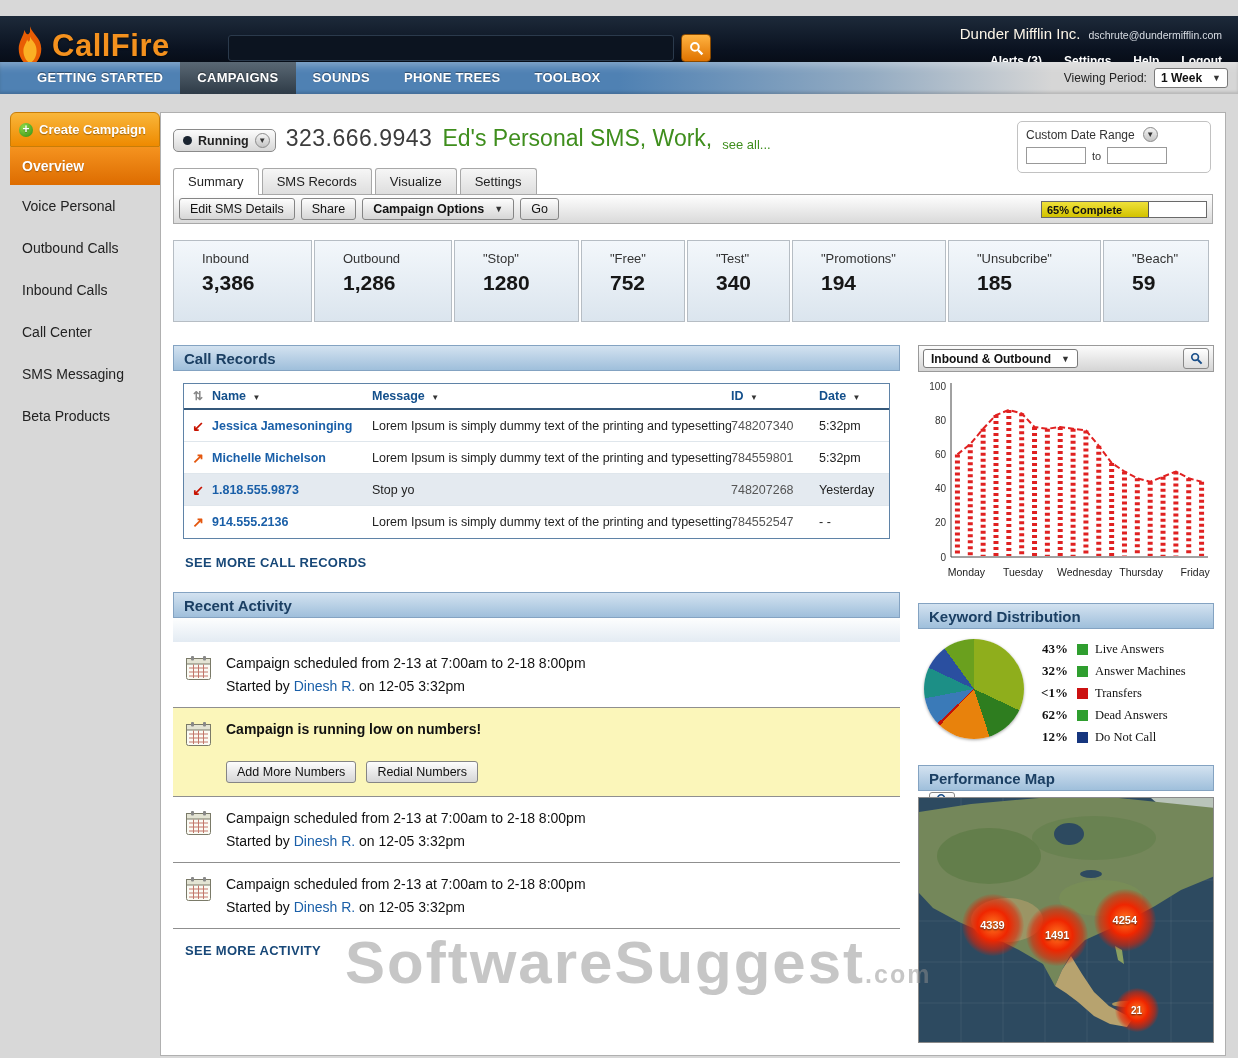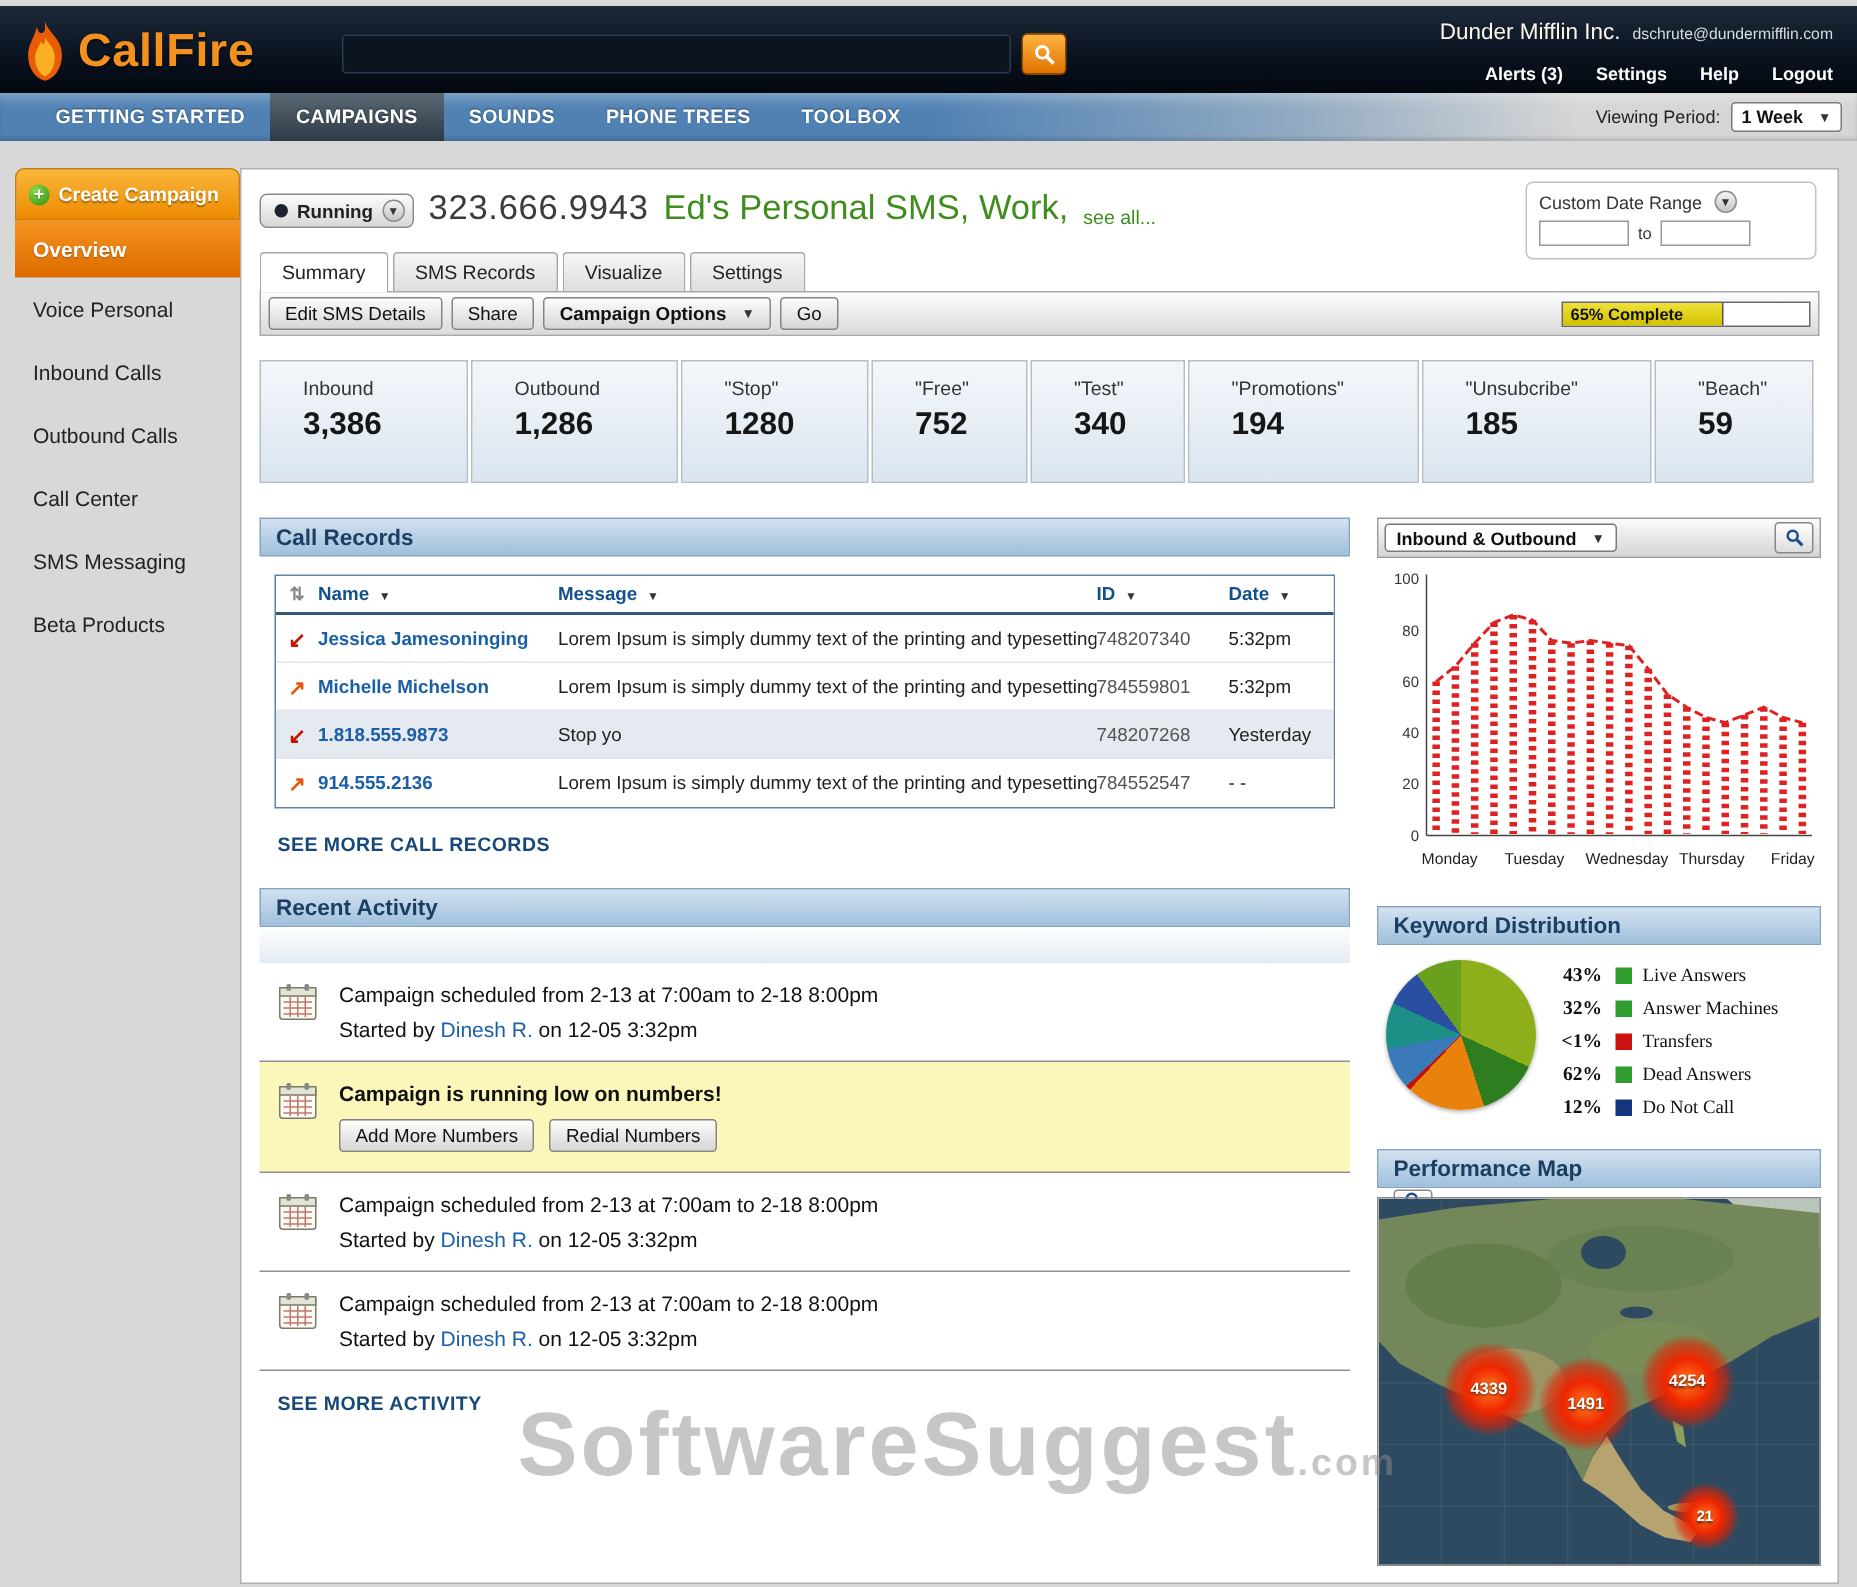--- a/index.html
+++ b/index.html
@@ -1,20 +1,20 @@
 <!DOCTYPE html>
 <html><head>
 <meta charset="utf-8">
 <style>
   *{margin:0;padding:0;box-sizing:border-box;}
   html,body{width:1238px;height:1058px;}
   body{position:relative;background:#d8d8d8;font-family:"Liberation Sans",sans-serif;overflow:hidden;}
 
   
-  .topbar{position:absolute;left:0;top:4px;width:1238px;height:62px;
+  .topbar{position:absolute;left:0;top:16px;width:1238px;height:62px;
     background:linear-gradient(#1d2a3a,#0a1220 55%,#03070d);}
   .logo{position:absolute;left:14px;top:8px;display:flex;align-items:center;gap:6px;cursor:pointer;}
   .logo-text{font-size:31px;font-weight:bold;color:#f4911e;letter-spacing:.5px;
     text-shadow:0 1px 2px rgba(0,0,0,.6);}
   .search-input{position:absolute;left:228px;top:19px;width:446px;height:26px;
     background:#0c1420;border:1px solid #2b3a4c;border-radius:3px;color:#ccc;
     padding:0 8px;font-size:13px;font-family:inherit;}
   .search-btn{position:absolute;left:681px;top:18px;width:30px;height:28px;
     background:linear-gradient(#ffb341,#e07300);border:1px solid #8a4a00;border-radius:4px;
     display:flex;align-items:center;justify-content:center;cursor:pointer;}
@@ -117,21 +117,21 @@
   .see-more{display:inline-block;margin:16px 0 22px 12px;font-size:13px;font-weight:bold;
     color:#184878;letter-spacing:.3px;cursor:pointer;}
 
   .ra-subband{height:24px;background:linear-gradient(#fdfefe,#e3ebf3);}
   .ra-item{display:flex;gap:14px;padding:13px 8px 13px 12px;border-bottom:1px solid #8f8f8f;}
   .ra-item.alert{background:#fbf6ba;}
   .ra-line1{font-size:14px;color:#111;}
   .ra-line1.bold{font-weight:bold;}
   .ra-line2{font-size:14px;color:#111;margin-top:7px;}
   .ra-line2 .link{color:#1a5fa8;cursor:pointer;}
-  .ra-btns{display:flex;gap:10px;margin-top:9px;}
+  .ra-btns{display:flex;gap:10px;margin-top:24px;}
   .ra-see-more{margin:14px 0 0 12px;}
 
   
   .filter-bar{height:27px;border:1px solid #9a9a9a;background:linear-gradient(#fcfcfc,#d4d4d4);
     display:flex;align-items:center;justify-content:space-between;padding:0 4px;}
   .filter-dd{height:19px;padding:0 7px;}
   .mag-btn{width:26px;height:21px;border:1px solid #888;border-radius:3px;
     background:linear-gradient(#fff,#ddd);display:flex;align-items:center;justify-content:center;cursor:pointer;}
   .chart-box{margin-top:6px;}
   .kw-header{margin-top:16px;}
@@ -205,22 +205,22 @@
 </nav>
 
 <aside class="sidebar">
   <div class="create-btn">
     <span class="plus-ic">+</span>
     <span>Create Campaign</span>
   </div>
   <div id="sidebar-items">
       <div class="side-item active">Overview</div>
       <div class="side-item">Voice Personal</div>
+      <div class="side-item">Outbound Calls</div>
       <div class="side-item">Inbound Calls</div>
-      <div class="side-item">Outbound Calls</div>
       <div class="side-item">Call Center</div>
       <div class="side-item">SMS Messaging</div>
       <div class="side-item">Beta Products</div>
     </div>
 </aside>
 
 <main class="main">
 
   <div class="status-row">
     <div class="status-pill">

